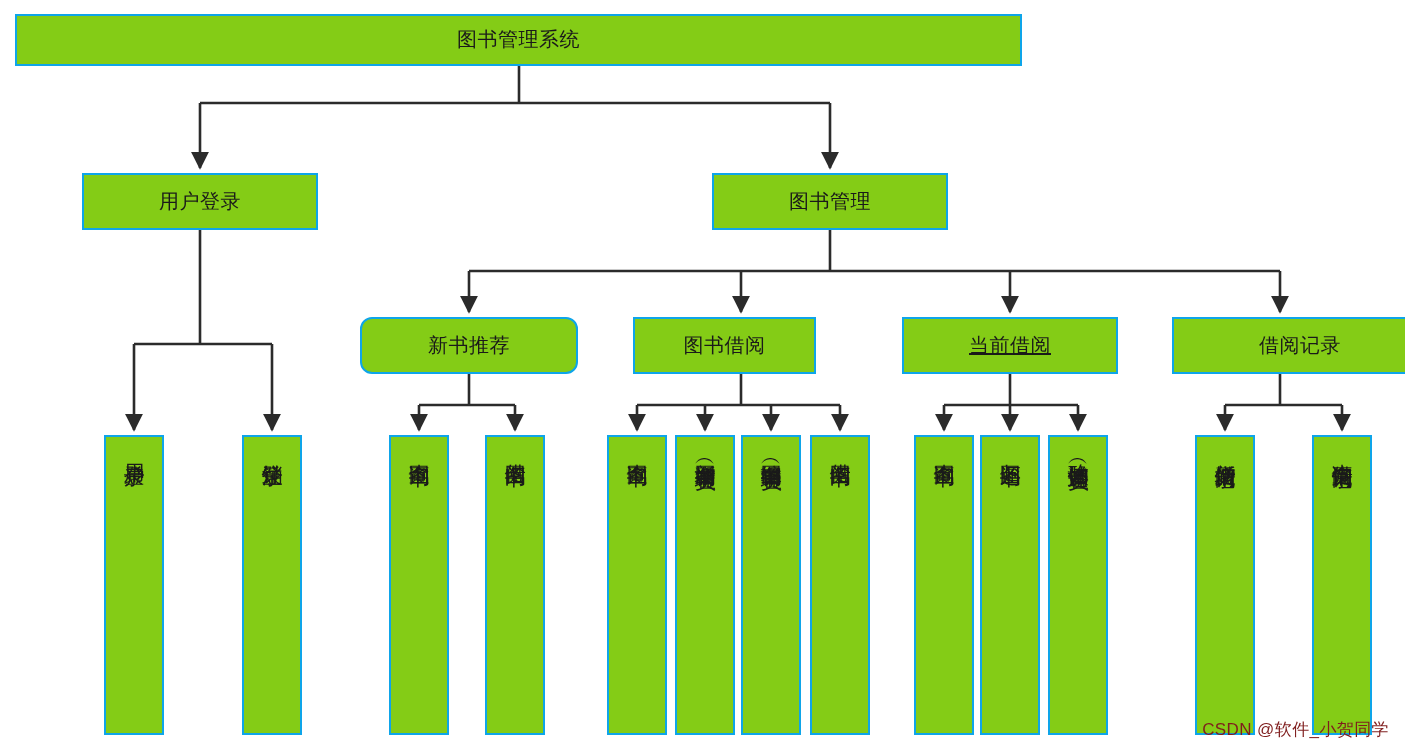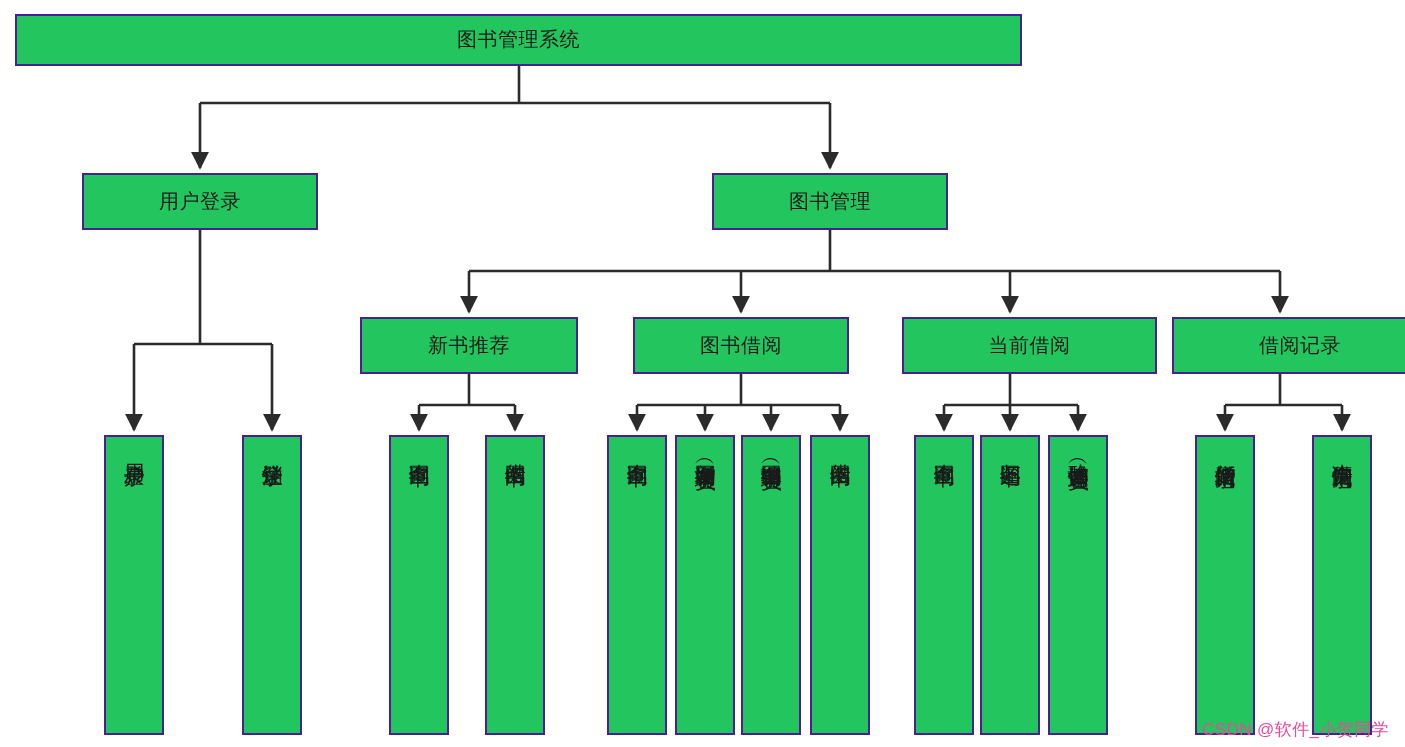--- a/index.html
+++ b/index.html
@@ -21,22 +21,22 @@
     position: absolute;
     left: 0;
     top: 0;
     width: 1405px;
     height: 747px;
     pointer-events: none;
   }
   .node {
     position: absolute;
     box-sizing: border-box;
-    background: #22c55e;
-    border: 2px solid #4c1d95;
+    background: #84cc16;
+    border: 2px solid #0ea5e9;
     display: flex;
     align-items: center;
     justify-content: center;
     color: #1a1a1a;
   }
   .node.root { border-width: 2px; }
   .node-label {
     font-size: 20px;
     line-height: 1.18;
     letter-spacing: 0.5px;
@@ -54,21 +54,21 @@
   }
   .node.leaf {
     align-items: flex-start;
     padding-top: 10px;
   }
   #watermark {
     position: absolute;
     right: 16px;
     bottom: 6px;
     font-size: 17px;
-    color: #ec4899;
+    color: #7f1d1d;
     letter-spacing: 0.4px;
     white-space: nowrap;
     user-select: none;
   }
 </style>
 </head>
 <body>
 
 <div id="stage">
 
@@ -128,27 +128,27 @@
     <span class="node-label">图书管理系统</span>
   </div>
 
   <div class="node" style="left:82px; top:173px; width:236px; height:57px;">
     <span class="node-label">用户登录</span>
   </div>
   <div class="node" style="left:712px; top:173px; width:236px; height:57px;text-align:right;">
     <span class="node-label">图书管理</span>
   </div>
 
-  <div class="node" style="left:360px; top:317px; width:218px; height:57px;">
+  <div class="node" style="left:360px; top:317px; width:218px; height:57px;border-radius:12px;">
     <span class="node-label">新书推荐</span>
   </div>
-  <div class="node" style="left:633px; top:317px; width:216px; height:57px;">
+  <div class="node" style="left:633px; top:317px; width:183px; height:57px;">
     <span class="node-label">图书借阅</span>
   </div>
-  <div class="node" style="left:902px; top:317px; width:255px; height:57px;">
+  <div class="node" style="left:902px; top:317px; width:216px; height:57px;text-decoration:underline;">
     <span class="node-label">当前借阅</span>
   </div>
   <div class="node" style="left:1172px; top:317px; width:256px; height:57px;">
     <span class="node-label">借阅记录</span>
   </div>
 
   <div class="node leaf" style="left:104px; top:435px; width:60px; height:300px;">
     <span class="node-label">用户登录</span>
   </div>
   <div class="node leaf" style="left:242px; top:435px; width:60px; height:300px;">

